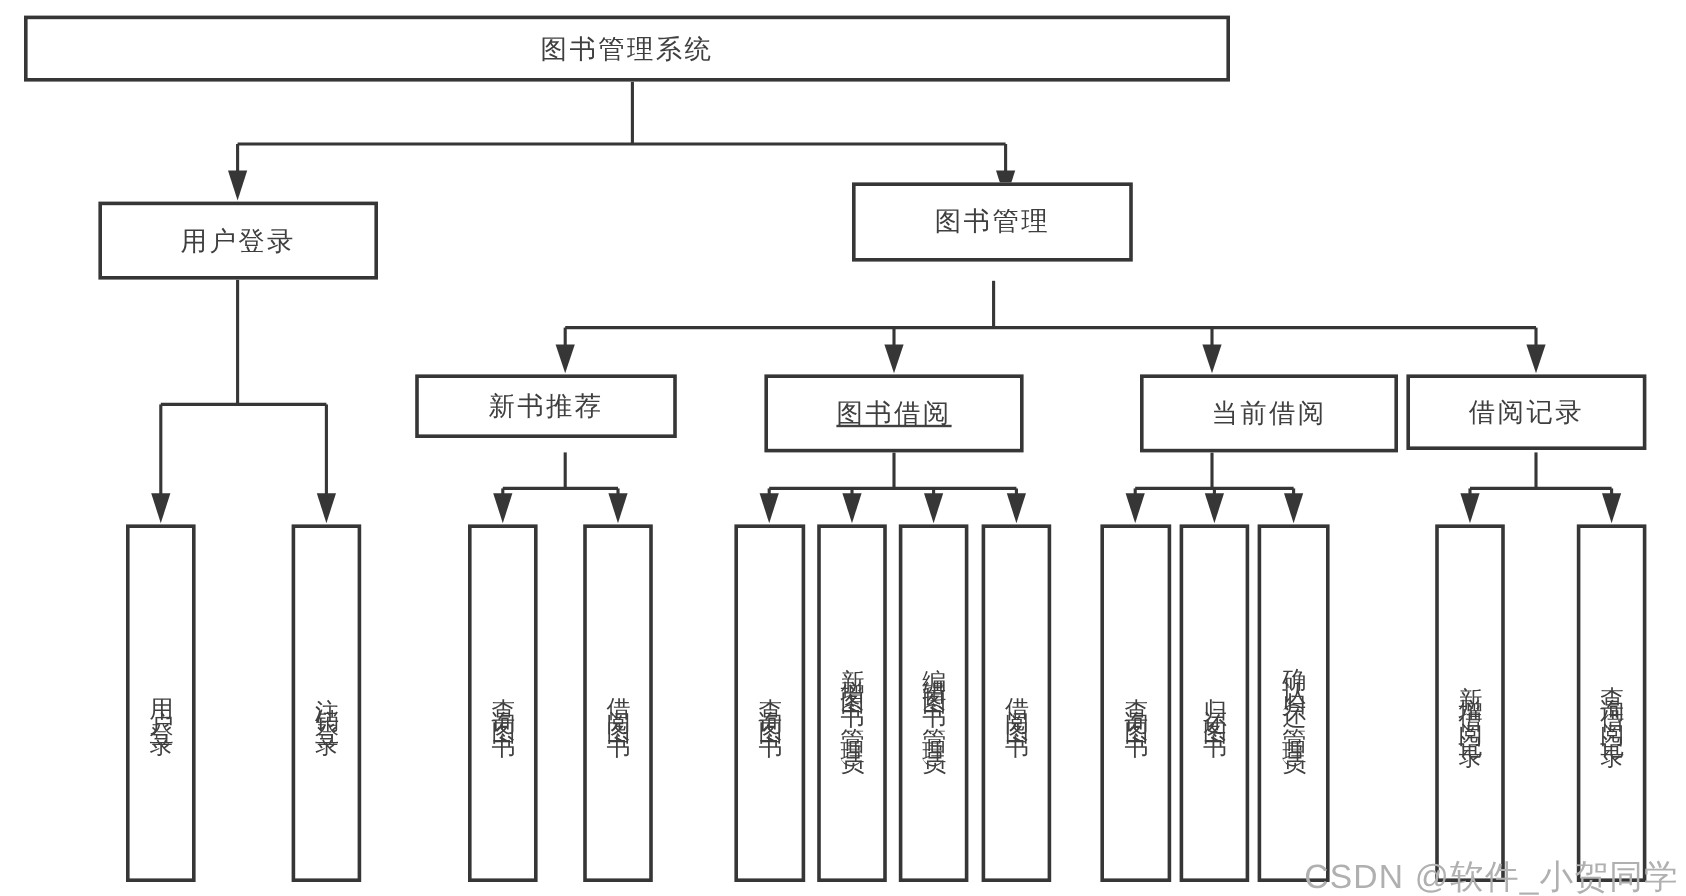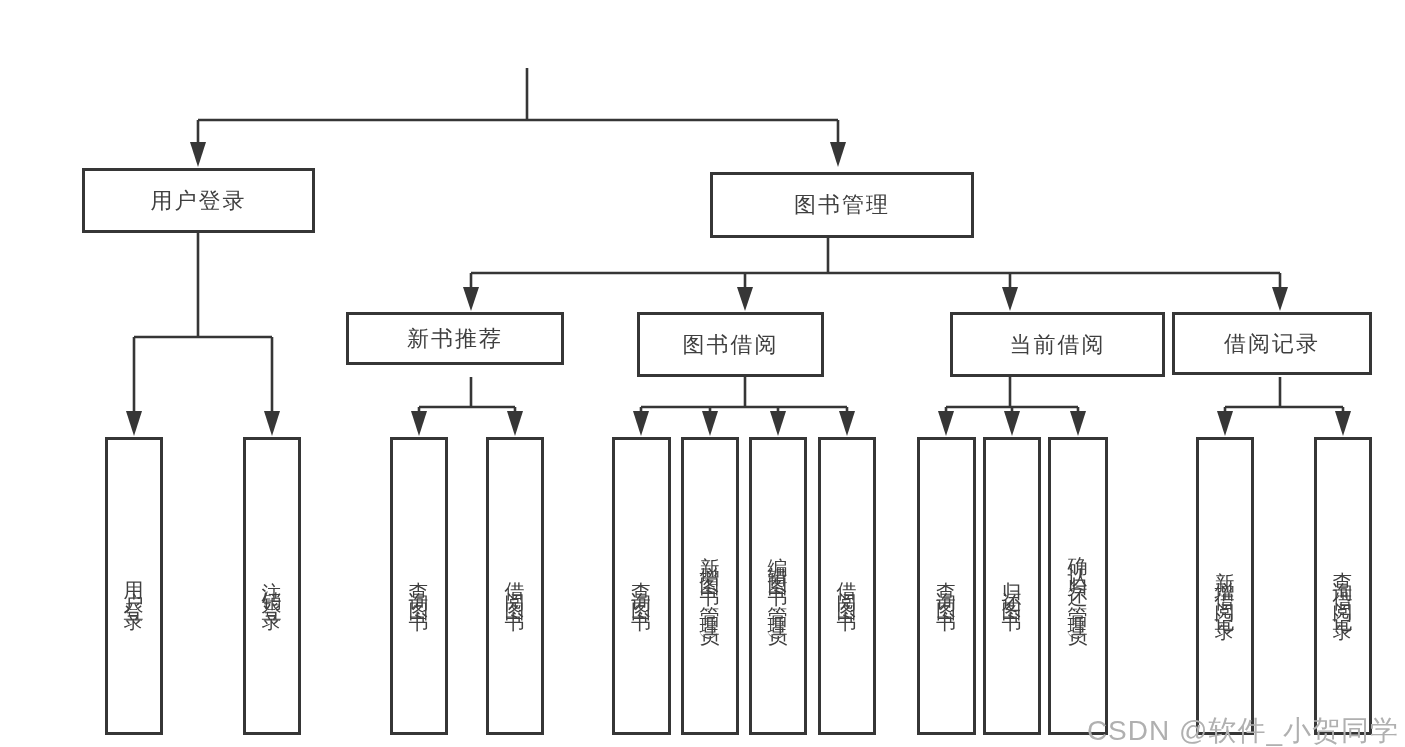--- a/index.html
+++ b/index.html
@@ -88,26 +88,27 @@
       <polygon points="770,411 786,411 778,436"></polygon>
       <polygon points="839,411 855,411 847,436"></polygon>
       <polygon points="938,411 954,411 946,436"></polygon>
       <polygon points="1004,411 1020,411 1012,436"></polygon>
       <polygon points="1070,411 1086,411 1078,436"></polygon>
       <polygon points="1217,411 1233,411 1225,436"></polygon>
       <polygon points="1335,411 1351,411 1343,436"></polygon>
     </g>
   </svg>
 
+  <div class="hbox" style="left:20px;top:13px;width:1005px;height:55px;">图书管理系统</div>
 
   <div class="hbox" style="left:82px;top:168px;width:233px;height:65px;">用户登录</div>
-  <div class="hbox" style="left:710px;top:172px;width:264px;height:66px;">图书管理</div>
+  <div class="hbox" style="left:710px;top:152px;width:234px;height:66px;">图书管理</div>
 
   <div class="hbox" style="left:346px;top:312px;width:218px;height:53px;">新书推荐</div>
-  <div class="hbox" style="left:637px;top:312px;width:187px;height:65px;">图书借阅</div>
+  <div class="hbox" style="left:637px;top:312px;width:216px;height:65px;text-decoration:underline;">图书借阅</div>
   <div class="hbox" style="left:950px;top:312px;width:215px;height:65px;">当前借阅</div>
   <div class="hbox" style="left:1172px;top:312px;width:200px;height:63px;">借阅记录</div>
 
   <div class="vbox" style="left:105px;top:437px;width:58px;height:298px;">用户登录</div>
   <div class="vbox" style="left:243px;top:437px;width:58px;height:298px;">注销登录</div>
 
   <div class="vbox" style="left:390px;top:437px;width:58px;height:298px;">查询图书</div>
   <div class="vbox" style="left:486px;top:437px;width:58px;height:298px;">借阅图书</div>
 
   <div class="vbox" style="left:612px;top:437px;width:59px;height:298px;">查询图书</div>

